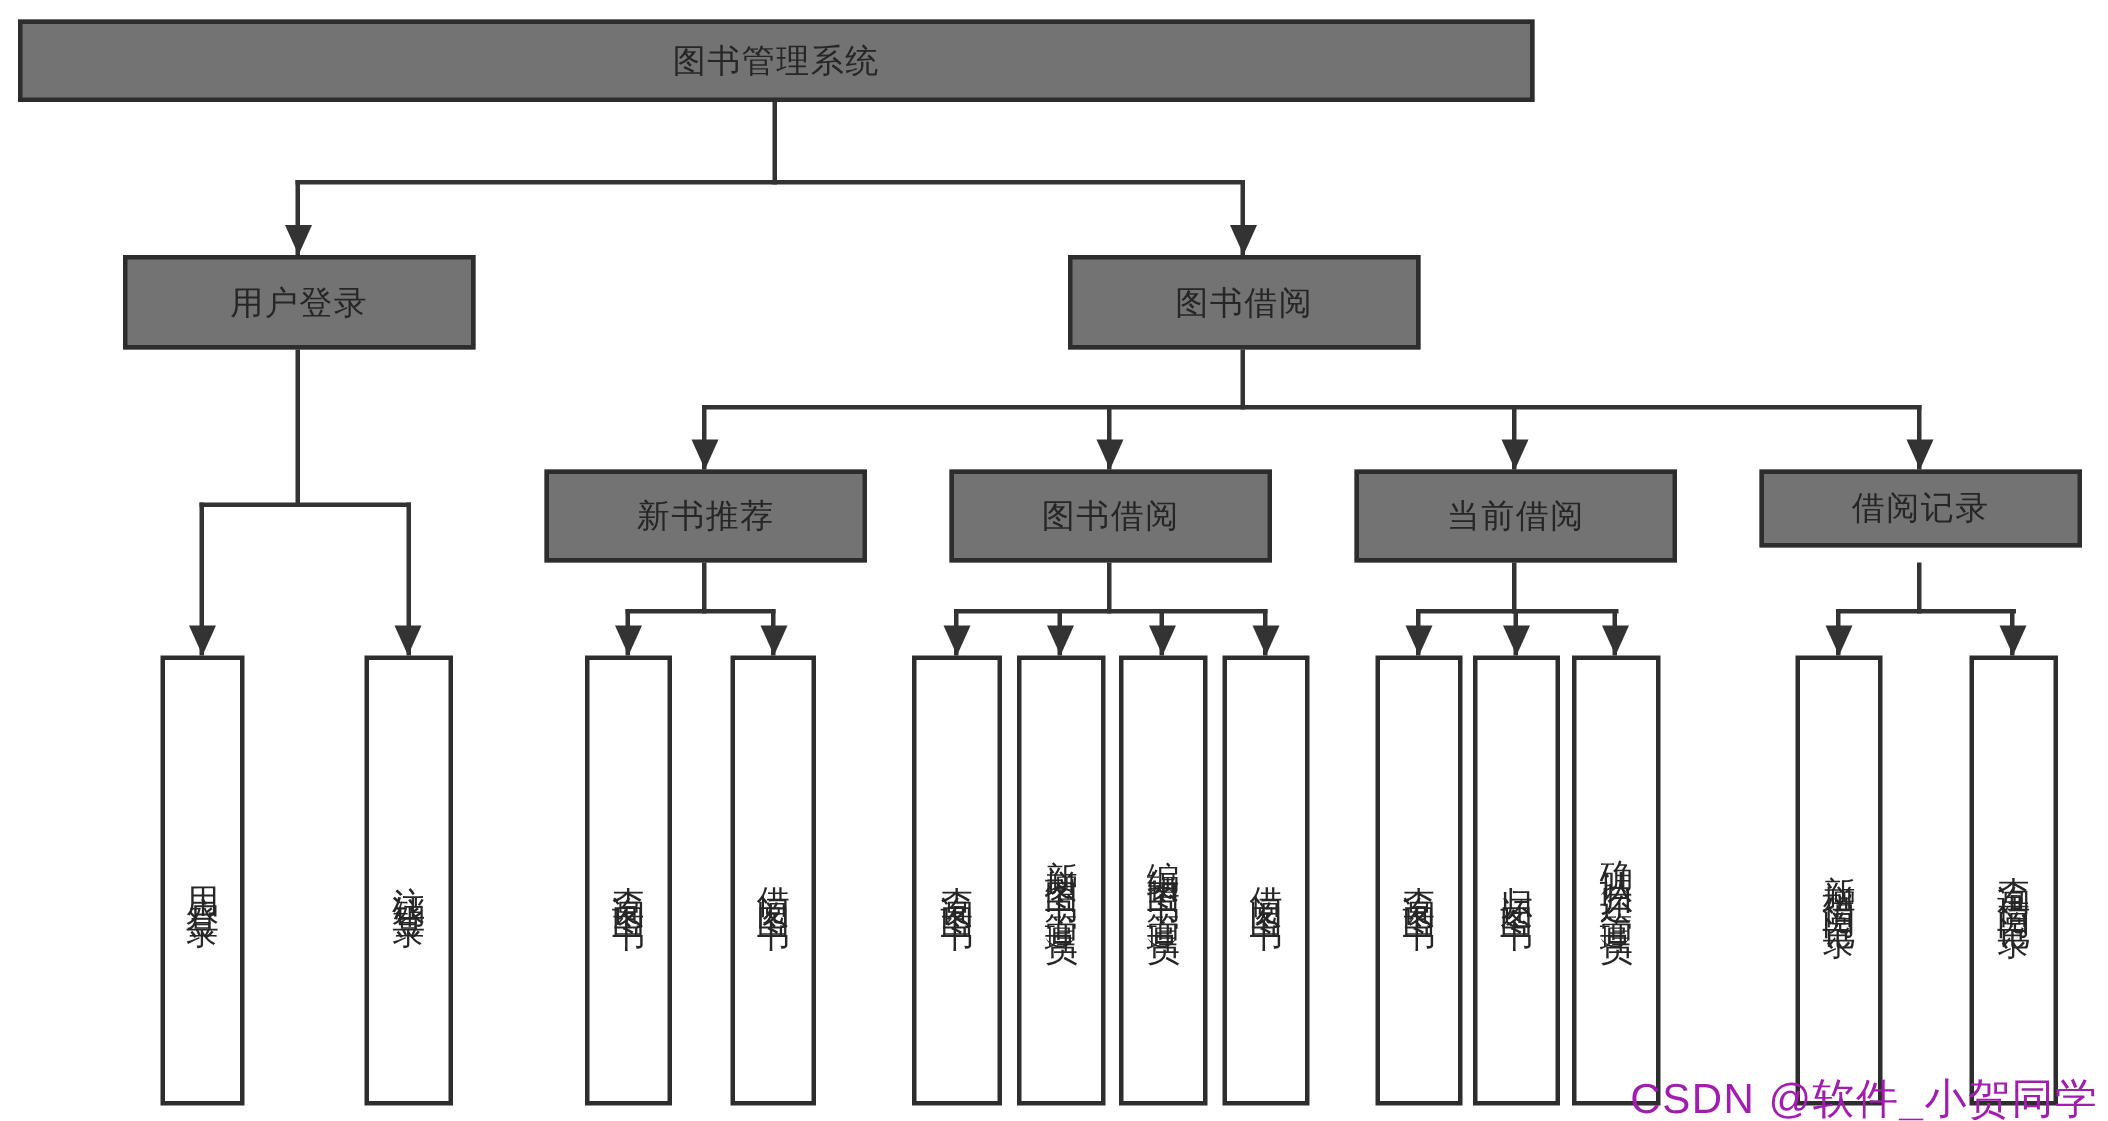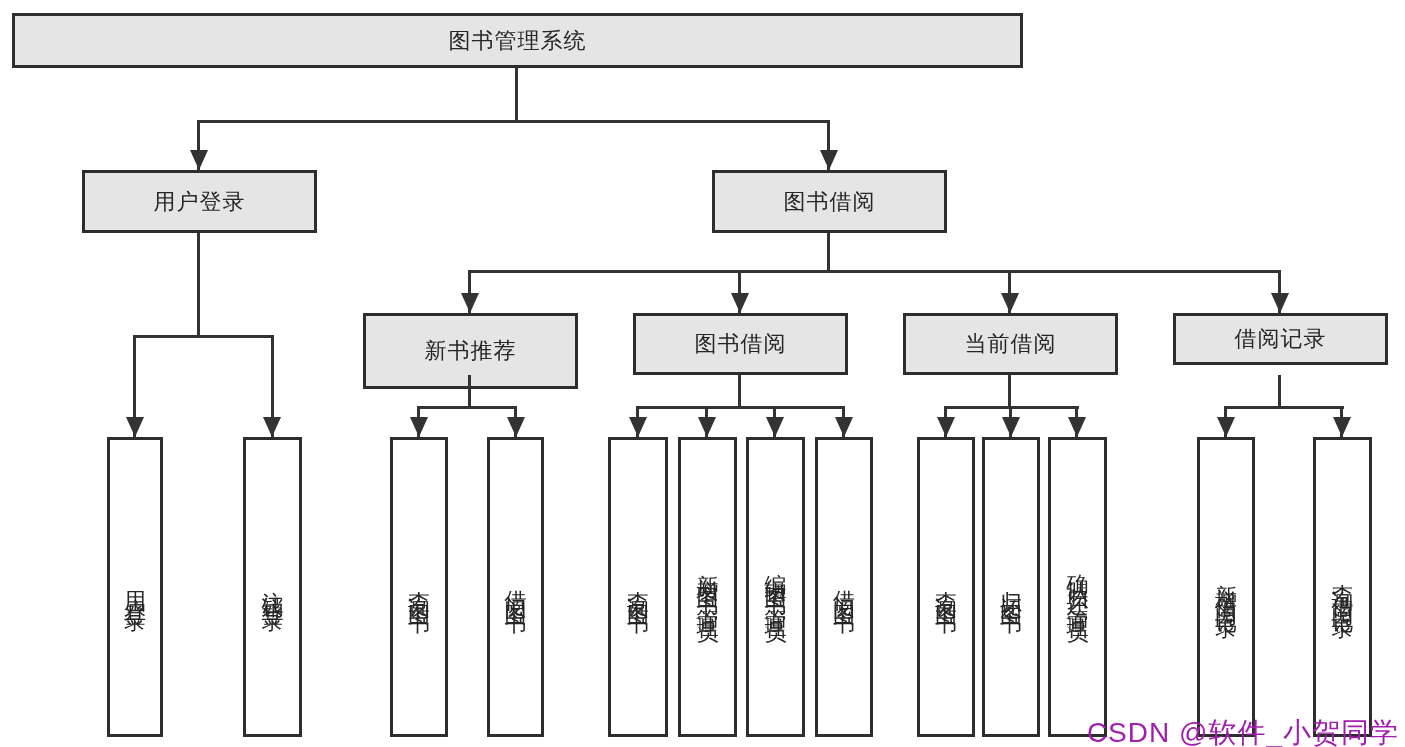--- a/index.html
+++ b/index.html
@@ -8,21 +8,21 @@
     width: 1405px;
     height: 747px;
     background: #ffffff;
     overflow: hidden;
     font-family: "Liberation Sans", "DejaVu Sans", sans-serif;
   }
   .hbox {
     position: absolute;
     box-sizing: border-box;
     border: 3px solid #2d2d2d;
-    background: #e5e5e5;
+    background: #737373;
     display: flex;
     align-items: center;
     justify-content: center;
     font-size: 22px;
     color: #262626;
     letter-spacing: 1px;
   }
   .vbox {
     position: absolute;
     box-sizing: border-box;
@@ -72,21 +72,21 @@
     <span>图书管理系统</span>
   </div>
 
   <div class="hbox" style="left:82px; top:170px; width:235px; height:63px;">
     <span>用户登录</span>
   </div>
   <div class="hbox" style="left:712px; top:170px; width:235px; height:63px;">
     <span>图书借阅</span>
   </div>
 
-  <div class="hbox" style="left:363px; top:313px; width:215px; height:76px;">
+  <div class="hbox" style="left:363px; top:313px; width:215px; height:62px;">
     <span>新书推荐</span>
   </div>
   <div class="hbox" style="left:633px; top:313px; width:215px; height:62px;">
     <span>图书借阅</span>
   </div>
   <div class="hbox" style="left:903px; top:313px; width:215px; height:62px;">
     <span>当前借阅</span>
   </div>
   <div class="hbox" style="left:1173px; top:313px; width:215px; height:52px;">
     <span>借阅记录</span>

